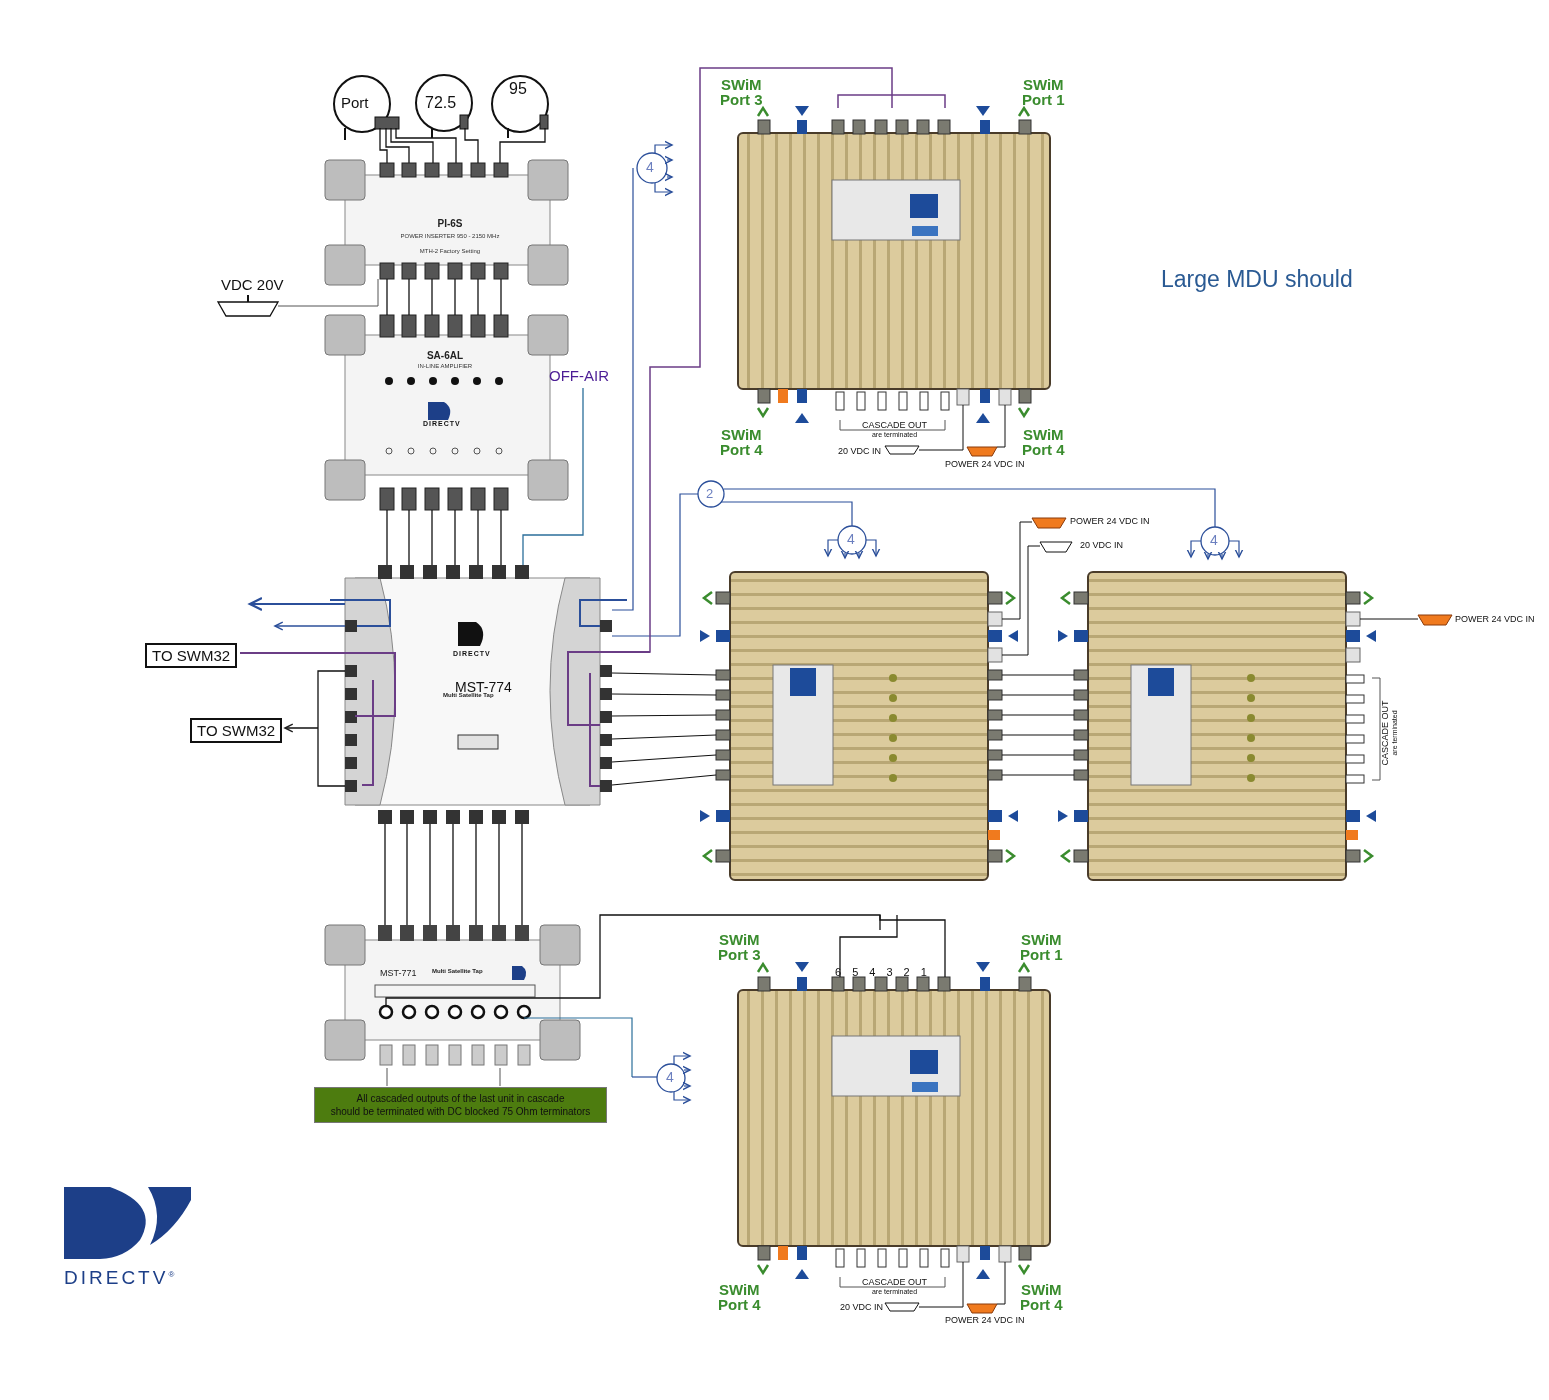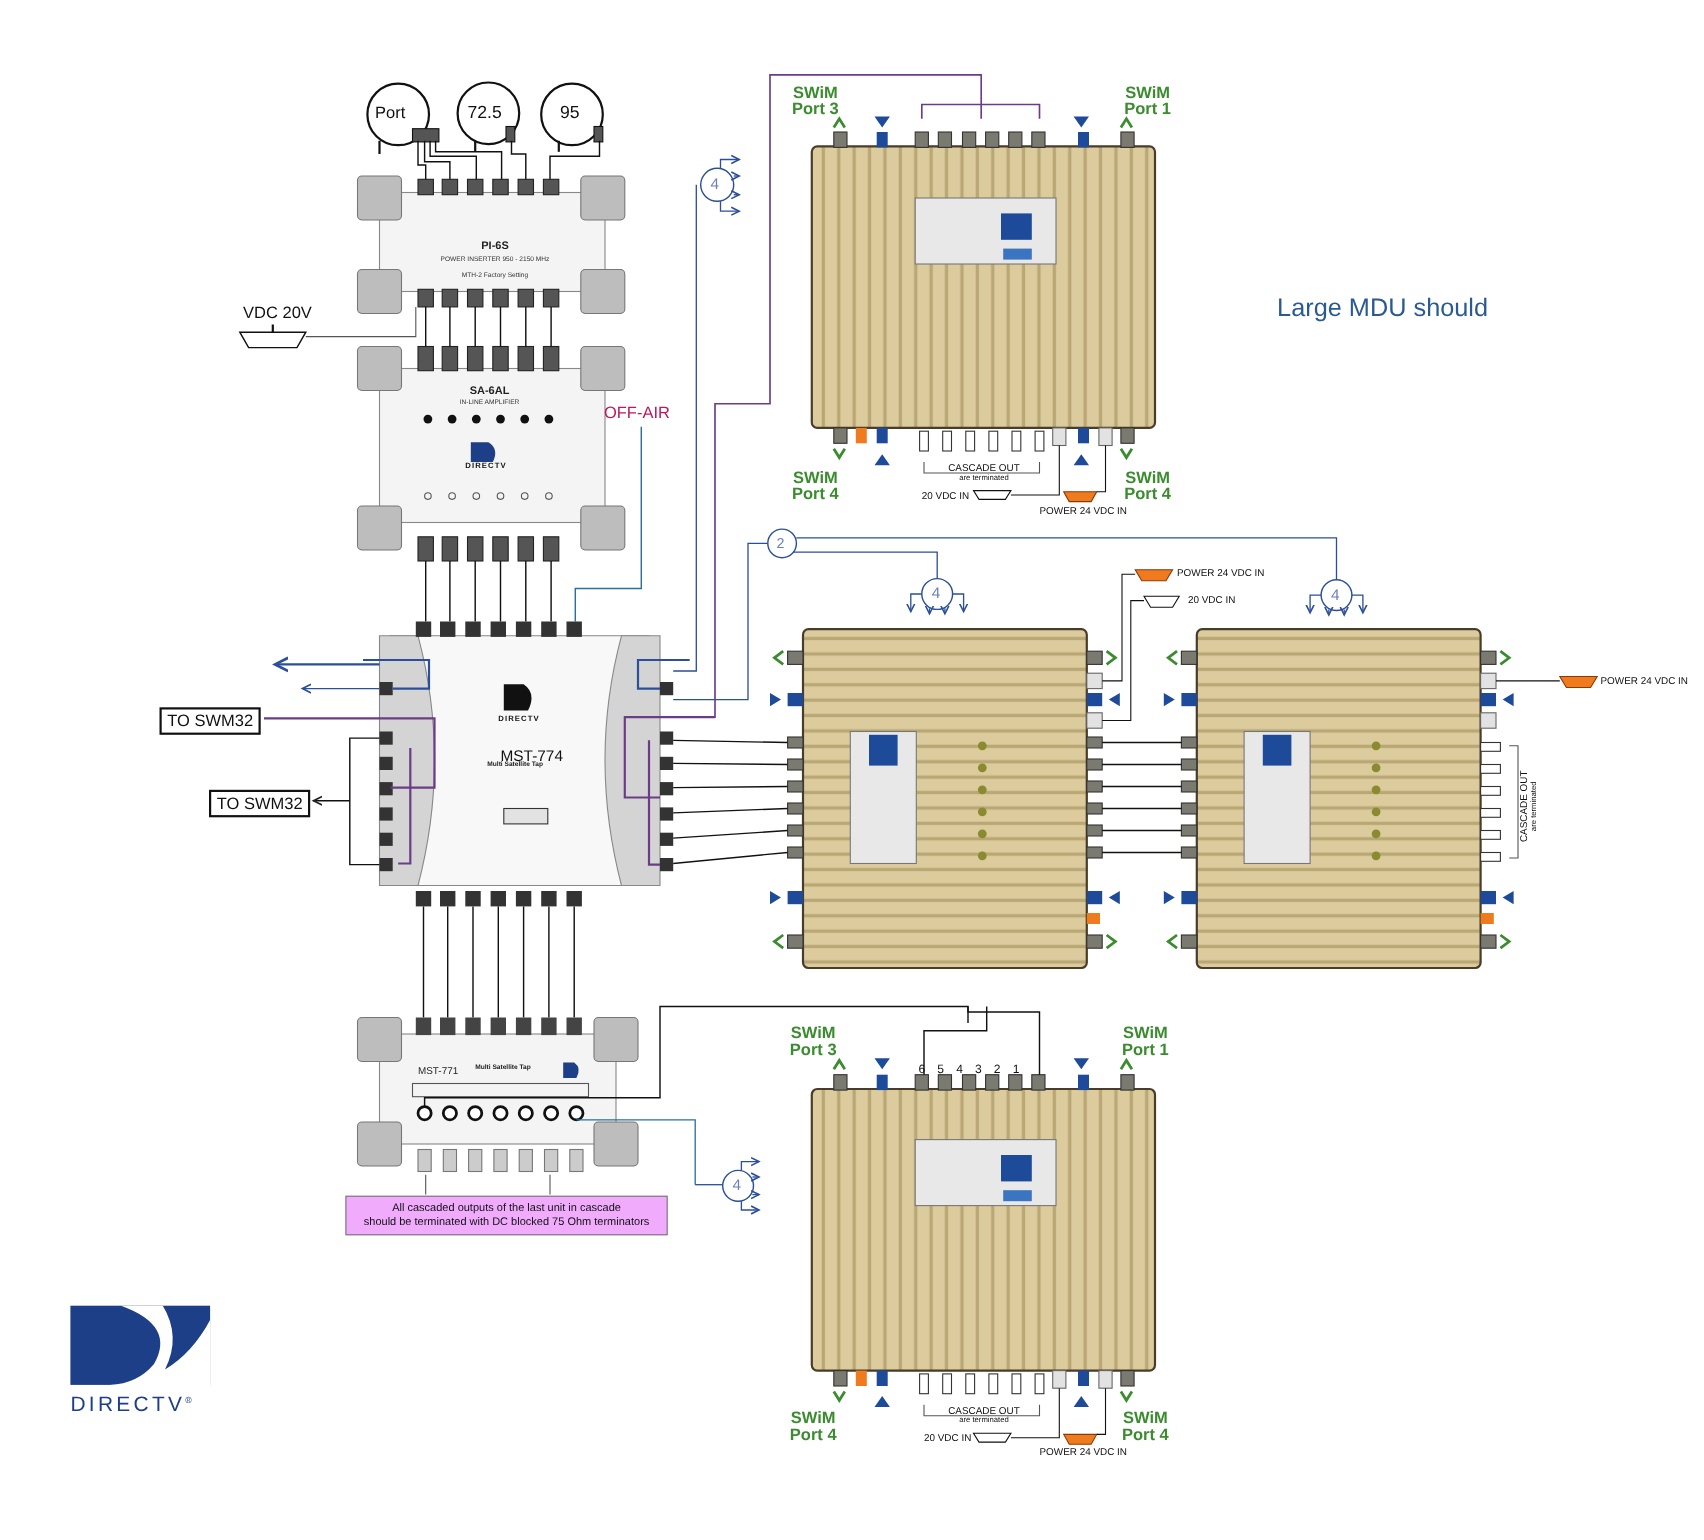--- a/index.html
+++ b/index.html
@@ -3,23 +3,23 @@
 <meta charset="utf-8">
 <style>
   html, body { margin:0; padding:0; background:#ffffff; }
   body { width:1549px; height:1400px; position:relative; overflow:hidden; font-family:"Liberation Sans", sans-serif; }
   svg.diagram { position:absolute; left:0; top:0; width:1549px; height:1400px; }
   .abs { position:absolute; }
   .title { color:#2a5a93; font-size:23px; }
   .swim { color:#3a8c2e; font-weight:bold; font-size:15px; line-height:15px; text-align:center; }
   .small { font-size:9px; color:#111; }
   .label-box { border:2px solid #111; font-size:15px; padding:2px 5px; background:#fff; color:#111; }
-  .offair { color:#be185d; font-size:15px; }
+  .offair { color:#4c1d95; font-size:15px; }
   .vdc { font-size:15px; color:#111; }
-  .note-box { border:1px solid #777; font-size:10px; text-align:center; line-height:13px; background:#f0abfc; color:#111; padding:4px 2px; }
+  .note-box { border:1px solid #777; font-size:10px; text-align:center; line-height:13px; background:#4d7c0f; color:#111; padding:4px 2px; }
   .dev-label { font-size:10px; font-weight:bold; color:#222; text-align:center; }
   .dev-sub { font-size:6px; color:#333; text-align:center; }
   .logo-text { font-weight:normal; letter-spacing:3px; color:#1d3f88; font-size:19px; }
 </style>
 </head>
 <body>
 
 <svg class="diagram" viewBox="0 0 1549 1400" xmlns="http://www.w3.org/2000/svg">
   <defs>
     <pattern id="ribsV" width="14" height="10" patternUnits="userSpaceOnUse">
@@ -519,21 +519,21 @@
   <g>
     <rect x="64" y="1187" width="127" height="72" fill="#1d3f88"></rect>
     <path d="M110,1187 Q160,1205 140,1240 Q125,1258 100,1259 L191,1259 L191,1200 Q175,1230 150,1245 Q165,1215 148,1187 Z" fill="#fff"></path>
   </g>
 </svg>
 
 <div class="abs title" style="left:1161px; top:266px;">Large MDU should</div>
 
 <div class="abs" style="left:341px; top:94px; font-size:15px; color:#111;">Port</div>
 <div class="abs" style="left:425px; top:94px; font-size:16px; color:#111;">72.5</div>
-<div class="abs" style="left:509px; top:94px; font-size:16px; color:#111;">95</div>
+<div class="abs" style="left:509px; top:80px; font-size:16px; color:#111;">95</div>
 
 <div class="abs dev-label" style="left:420px; top:218px; width:60px;">PI-6S</div>
 <div class="abs dev-sub" style="left:395px; top:233px; width:110px;">POWER INSERTER 950 - 2150 MHz</div>
 <div class="abs dev-sub" style="left:405px; top:248px; width:90px;">MTH-2 Factory Setting</div>
 
 <div class="abs dev-label" style="left:410px; top:350px; width:70px;">SA-6AL</div>
 <div class="abs dev-sub" style="left:400px; top:363px; width:90px;">IN-LINE AMPLIFIER</div>
 <div class="abs" style="left:423px; top:420px; font-size:7px; font-weight:bold; letter-spacing:1px; color:#111;">DIRECTV</div>
 
 <div class="abs" style="left:221px; top:276px;"><span class="vdc">VDC 20V</span></div>

